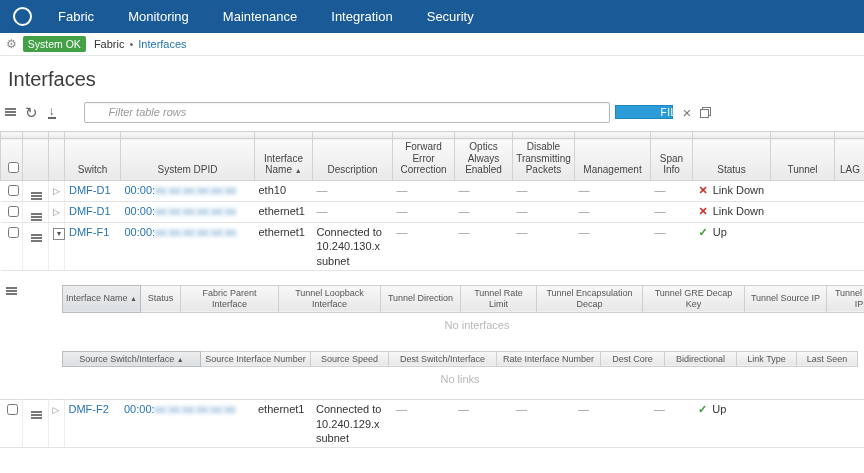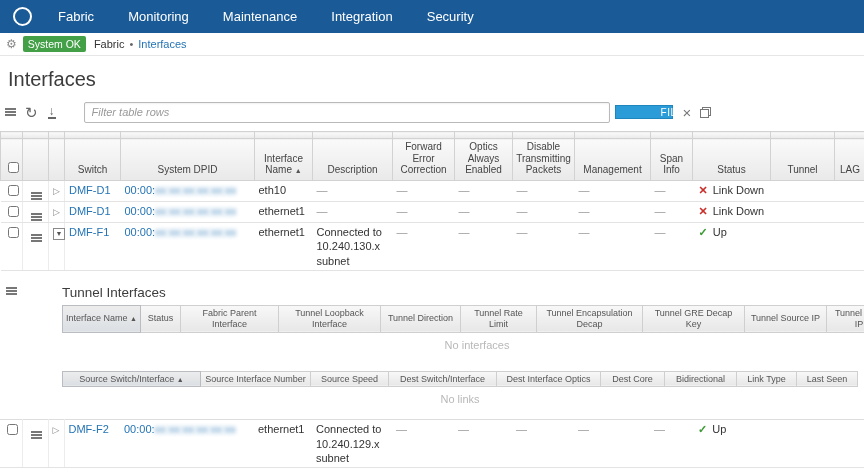--- a/index.html
+++ b/index.html
@@ -24,21 +24,21 @@
 
   
   h1.page-title { font-size:20px; font-weight:400; color:#3c3c3c; margin:12px 0 8px 8px; }
 
   
   .toolbar { display:flex; align-items:center; height:26px; margin:2px 0 6px 0; }
   .menu-ic { display:inline-block; width:11px; height:2px; background:#777; box-shadow:0 3px 0 #777, 0 6px 0 #777; margin-bottom:6px; cursor:pointer; }
   .tb-refresh { color:#666; font-size:15px; margin-left:9px; cursor:pointer; line-height:1; }
   .tb-download { color:#666; font-size:12px; margin-left:10px; border-bottom:2px solid #666; padding:0 1px 0 1px; line-height:1; cursor:pointer; }
   .toolbar .menu-ic { margin-left:5px; }
-  .filter-input { margin-left:28px; width:526px; height:21px; border:1px solid #b9b9b9; border-radius:2px; font-size:11px; padding:0 7px; color:#333; font-family:"Liberation Sans", sans-serif; box-shadow:inset 0 1px 2px rgba(0,0,0,.06); }
+  .filter-input { margin-left:28px; width:526px; height:21px; border:1px solid #b9b9b9; border-radius:2px; font-size:11px; padding:0 24px; color:#333; font-family:"Liberation Sans", sans-serif; box-shadow:inset 0 1px 2px rgba(0,0,0,.06); }
   .filter-input::placeholder { color:#999; font-style:italic; }
   .filter-btn { margin-left:5px; width:58px; height:14px; background:#2b9cd8; border:1px solid #1f86bd; color:#fff; font-size:10px; letter-spacing:.5px; cursor:pointer; font-family:"Liberation Sans", sans-serif;padding-left:45px; }
   .tb-clear { color:#777; font-size:15px; margin-left:10px; line-height:1; cursor:pointer; }
   .copy-ic { position:relative; width:11px; height:11px; display:inline-block; margin-left:9px; cursor:pointer; }
   .copy-ic::before { content:""; position:absolute; right:0; top:0; width:7px; height:7px; border:1px solid #777; background:#fff; }
   .copy-ic::after  { content:""; position:absolute; left:0; bottom:0; width:7px; height:7px; border:1px solid #777; background:#fff; }
 
   
   table.main { border-collapse:collapse; table-layout:fixed; width:866px; font-size:11px; color:#333; }
   table.main thead th { background:linear-gradient(#fafafa,#e9e9e9); border:1px solid #d2d2d2; font-weight:normal; font-size:10px; color:#444; text-align:center; vertical-align:bottom; padding:2px 3px 4px; line-height:1.15; }
@@ -236,21 +236,20 @@
         <td></td>
         <td></td>
       </tr>
     </tbody>
   </table>
 
   <div class="detail">
     <span class="menu-ic detail-menu"></span>
 
     <div class="section">
-      <div class="section-title">Tunnel Interfaces</div>
       <div class="sub-wrap tunnels">
         <table class="sub tunnels">
           <colgroup>
             <col class="t78">
               <col class="t40">
               <col class="t98">
               <col class="t102">
               <col class="t80">
             <col class="t76">
               <col class="t106">
@@ -294,21 +293,21 @@
               <col class="k72">
               <col class="k60">
               <col>
           </colgroup>
           <thead>
             <tr>
               <th class="sorted"><span>Source Switch/Interface</span> <span class="sort">▲</span></th>
               <th>Source Interface Number</th>
               <th>Source Speed</th>
               <th>Dest Switch/Interface</th>
-              <th>Dest Interface Optics</th>
+              <th>Rate Interface Number</th>
               <th>Dest Core</th>
               <th>Bidirectional</th>
               <th>Link Type</th>
               <th>Last Seen</th>
             </tr>
           </thead>
           <tbody>
             <tr class="empty-row">
               <td colspan="9">No links</td>
             </tr>

